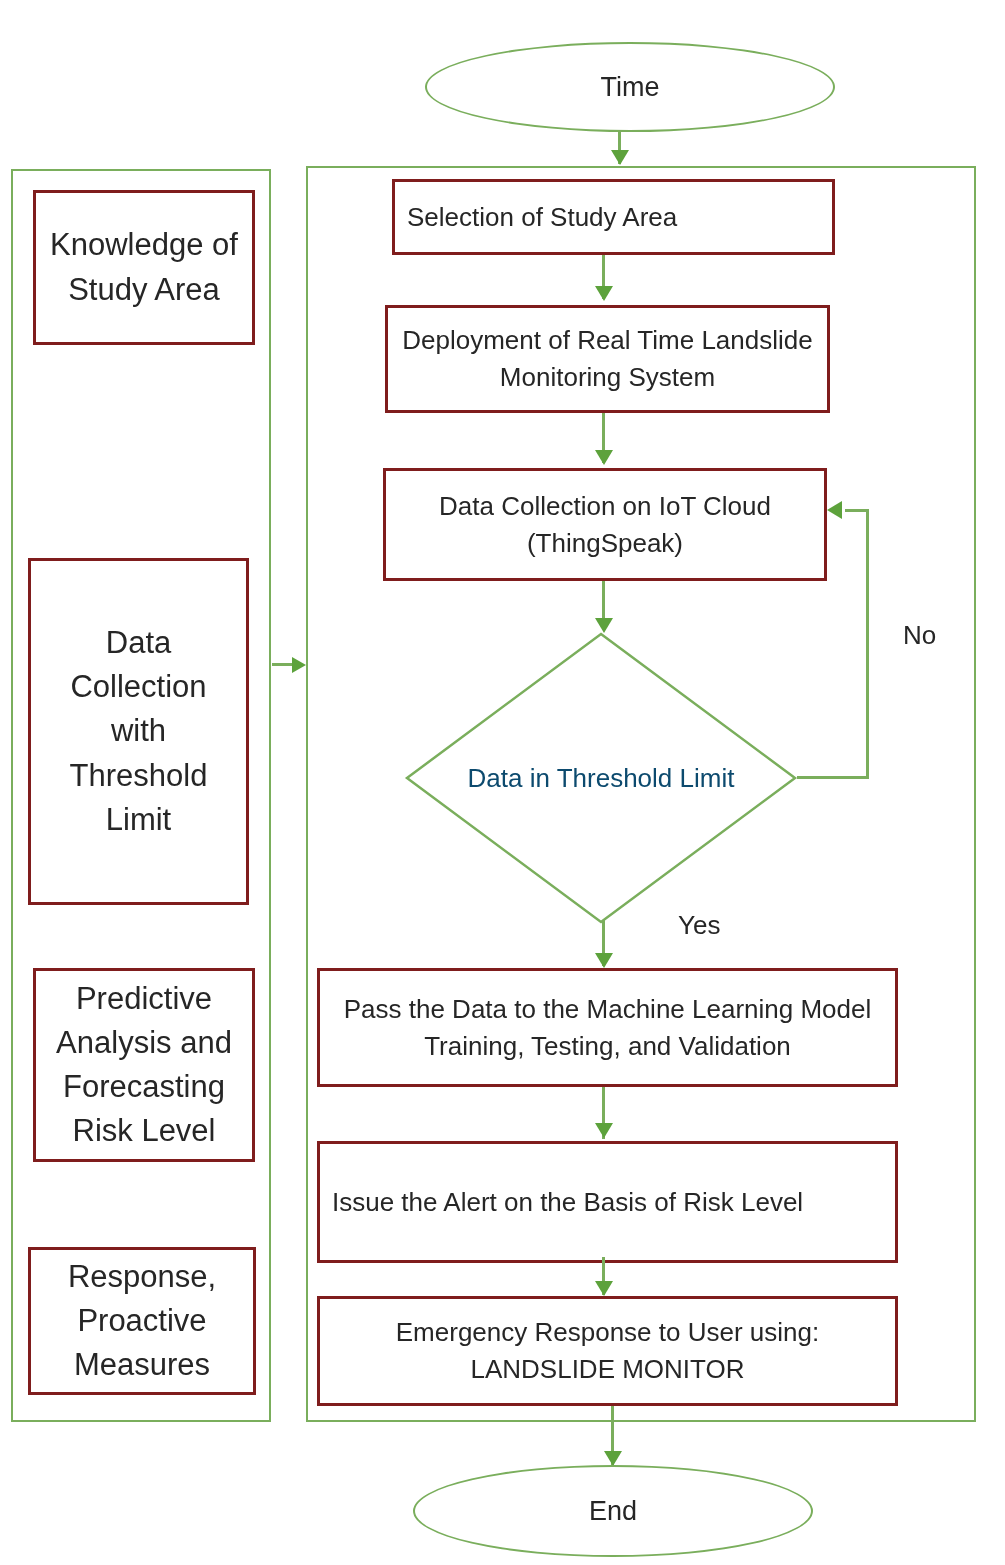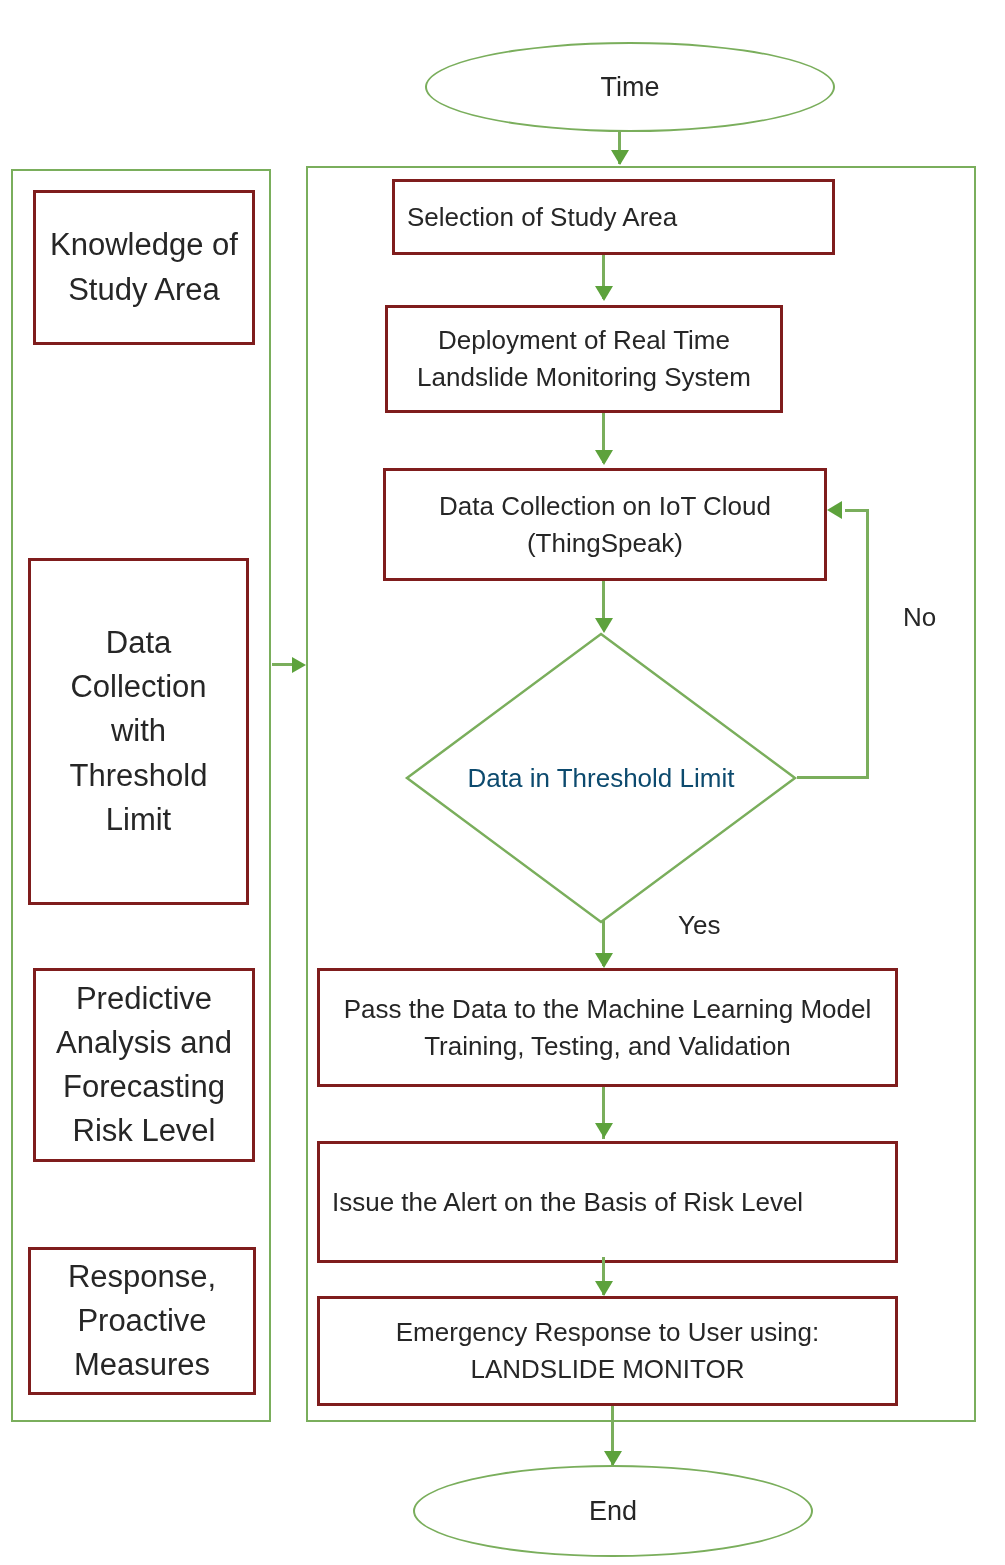--- a/index.html
+++ b/index.html
@@ -153,21 +153,21 @@
 
   <div class="container-box" style="left:306px; top:166px; width:670px; height:1256px;"></div>
 
   <div class="box fs-node" style="left:392px; top:179px; width:443px; height:76px; padding:0 12px;">
     <span>Selection of Study Area</span>
   </div>
 
   <div class="vline" style="left:602px; top:255px; height:44px;"></div>
   <div class="arrow-down" style="left:595px; top:286px;"></div>
 
-  <div class="box fs-node" style="left:385px; top:305px; width:398px; height:108px; padding:0 10px;">
+  <div class="box fs-node" style="left:385px; top:305px; width:445px; height:108px; padding:0 10px;">
     <span>Deployment of Real Time Landslide Monitoring System</span>
   </div>
 
   <div class="vline" style="left:602px; top:413px; height:50px;"></div>
   <div class="arrow-down" style="left:595px; top:450px;"></div>
 
   <div class="box fs-node" style="left:383px; top:468px; width:444px; height:113px; padding:0 6px;">
     <span>Data Collection on IoT Cloud (ThingSpeak)</span>
   </div>
 
@@ -178,21 +178,21 @@
     <svg class="diamond-svg" width="392" height="292" viewBox="0 0 392 292">
       <polygon points="196,2 390,146 196,290 2,146" fill="#ffffff" stroke="#7aae5c" stroke-width="2.5"></polygon>
     </svg>
     <div class="diamond-label fs-node">Data in Threshold Limit</div>
   </div>
 
   <div class="hline" style="left:797px; top:776px; width:72px;"></div>
   <div class="vline" style="left:866px; top:509px; height:270px;"></div>
   <div class="hline" style="left:845px; top:509px; width:24px;"></div>
   <div class="arrow-left" style="left:827px; top:501px;"></div>
-  <div class="edge-label fs-label" style="left:903px; top:602px;">No</div>
+  <div class="edge-label fs-label" style="left:903px; top:620px;">No</div>
 
   <div class="vline" style="left:602px; top:920px; height:46px;"></div>
   <div class="arrow-down" style="left:595px; top:953px;"></div>
   <div class="edge-label fs-label" style="left:678px; top:910px;">Yes</div>
 
   <div class="box fs-node" style="left:317px; top:968px; width:581px; height:119px; padding:0 12px;">
     <span>Pass the Data to the Machine Learning Model Training, Testing, and Validation</span>
   </div>
 
   <div class="vline" style="left:602px; top:1087px; height:52px;"></div>

